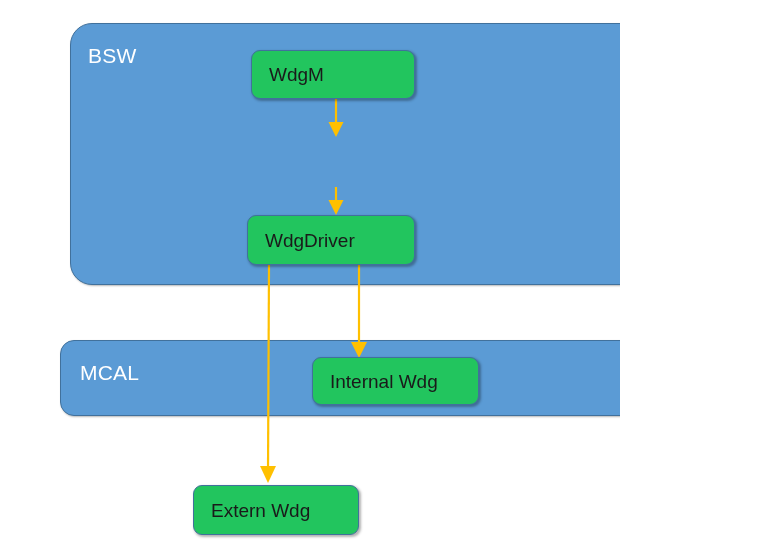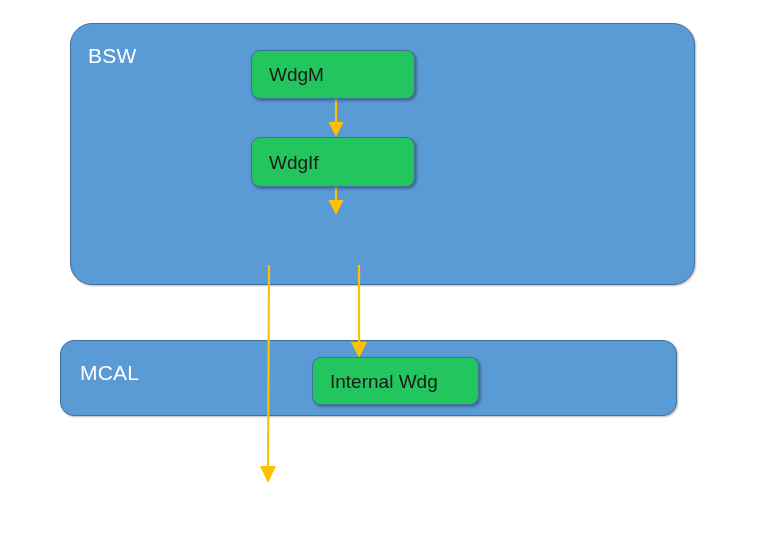--- a/index.html
+++ b/index.html
@@ -5,21 +5,21 @@
   html, body {
     margin: 0;
     padding: 0;
     background: #ffffff;
   }
   body {
     font-family: "Liberation Sans", sans-serif;
   }
   #canvas {
     position: relative;
-    width: 779px;
+    width: 620px;
     height: 550px;
     background: #ffffff;
     overflow: hidden;
   }
 
   
   .layer {
     position: absolute;
     background: #5B9BD5;
     border: 1px solid #41719C;
@@ -139,23 +139,26 @@
     <g>
       <line class="conn-line" x1="269" y1="265" x2="268" y2="472"></line>
       <polygon class="conn-head" points="268,483 260,466 276,466"></polygon>
     </g>
   </svg>
 
   <div id="box-wdgm" class="module">
     <span class="module-label">WdgM</span>
   </div>
 
-  <div id="box-wdgif" class="module">
-    <span class="module-label">WdgIf</span>
+
+  <div id="box-wdgdriver" class="module">
+    <span class="module-label">WdgDriver</span>
   </div>
-
 
   <div id="box-internal" class="module">
     <span class="module-label">Internal Wdg</span>
   </div>
 
+  <div id="box-extern" class="module">
+    <span class="module-label">Extern Wdg</span>
+  </div>
 
 </div>
 
 </body></html>

